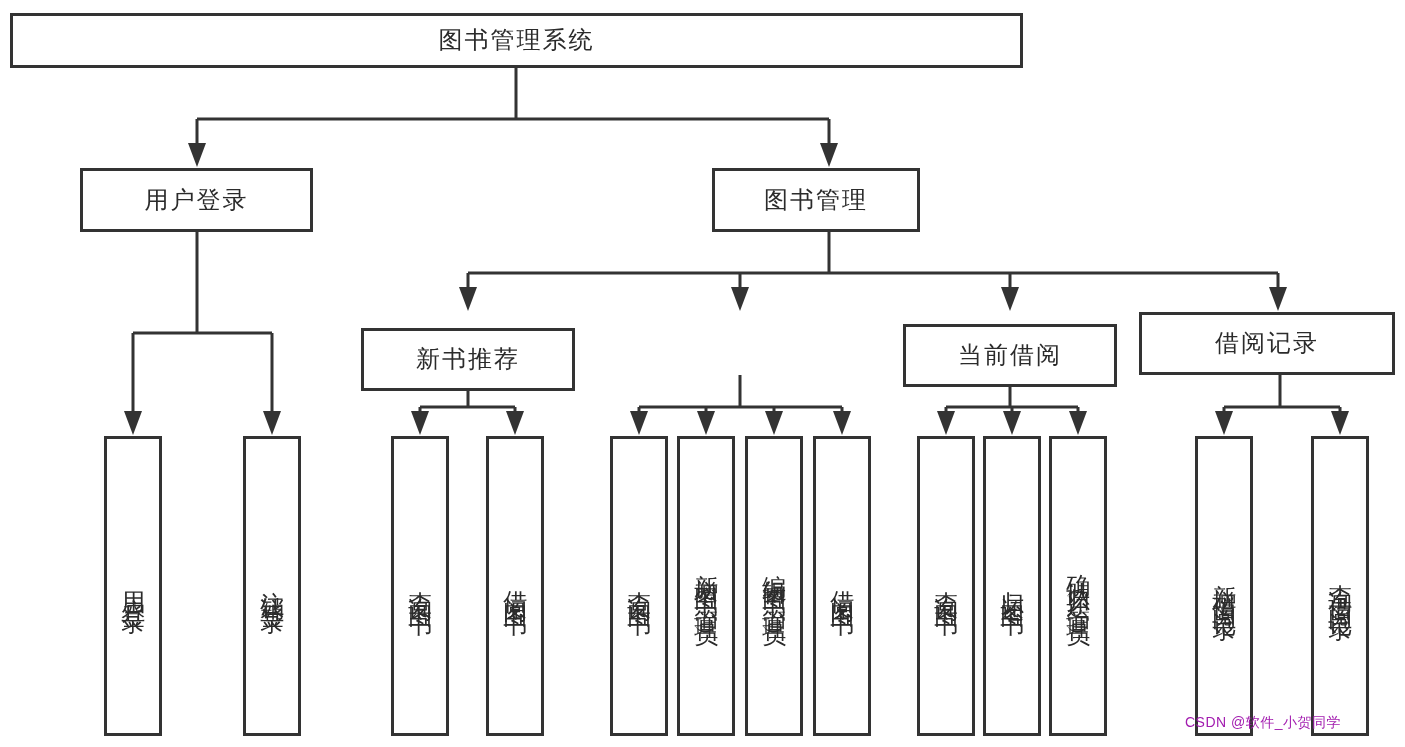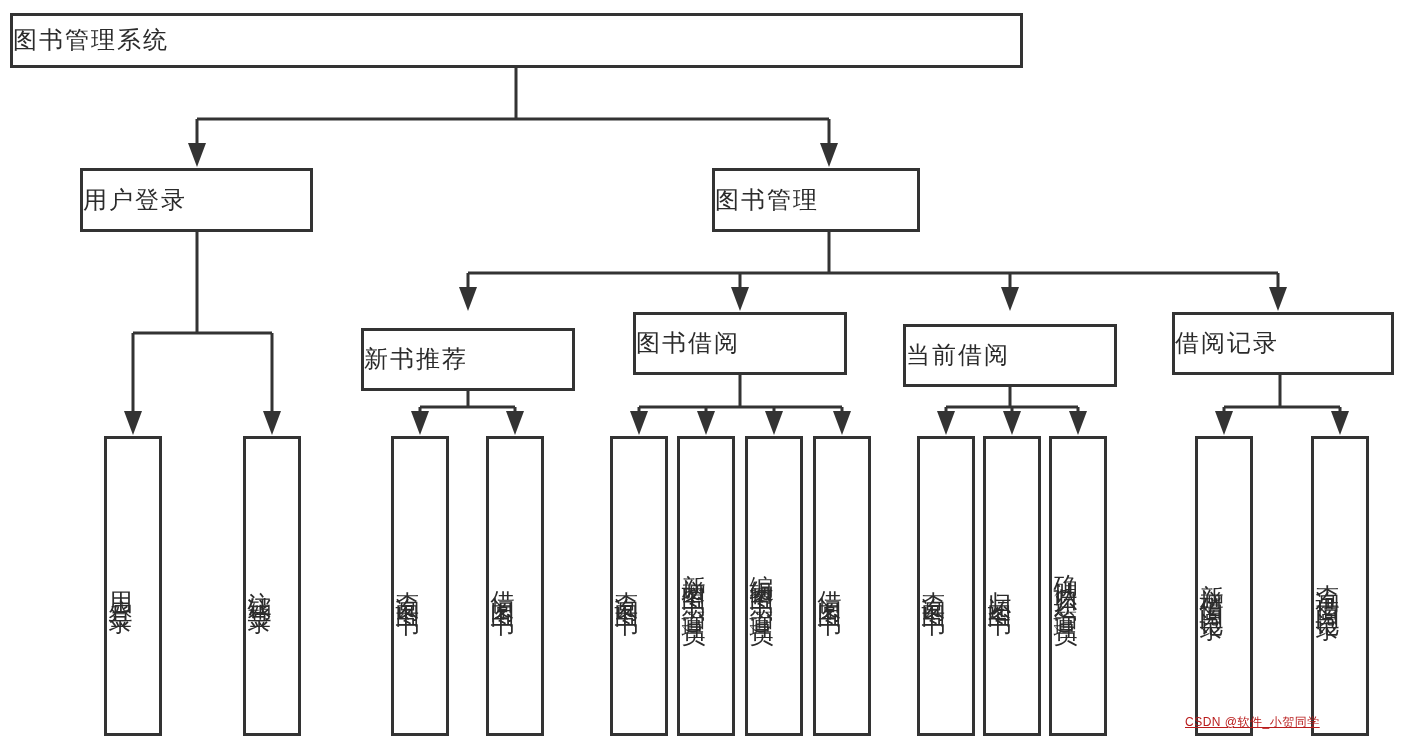--- a/index.html
+++ b/index.html
@@ -16,46 +16,45 @@
     left: 0; top: 0;
     width: 1405px; height: 747px;
   }
   .node {
     position: absolute;
     box-sizing: border-box;
     border: 3px solid #333333;
     background: #ffffff;
     display: flex;
     align-items: center;
-    justify-content: flex-start;
+    justify-content: center;
     color: #2b2b2b;
     font-size: 24px;
     line-height: 1.2;
   }
   .node.h span {
     letter-spacing: 2px;
     white-space: nowrap;
   }
   .node.v span {
     writing-mode: vertical-rl;
     text-orientation: mixed;
     letter-spacing: 7px;
     line-height: 1.1;
     white-space: nowrap;
   }
   .watermark {
     position: absolute;
     left: 1185px;
     top: 714px;
-    color: #b91c1c;
-    font-size: 12px;
+    color: #a21caf;
+    font-size: 14px;
     letter-spacing: 0.5px;
     white-space: nowrap;
     z-index: 6;
-    text-decoration: underline;
   }
 </style>
 </head>
 <body>
 
 <div class="stage">
 
   <svg class="connectors" viewBox="0 0 1405 747" aria-hidden="true">
     <g stroke="#333333" stroke-width="3" fill="none">
       <path d="M516 68 V119 M197 119 H829 M197 119 V150 M829 119 V150"></path>
@@ -96,27 +95,24 @@
   <div class="node h" style="left:80px;top:168px;width:233px;height:64px">
     <span>用户登录</span>
   </div>
   <div class="node h" style="left:712px;top:168px;width:208px;height:64px">
     <span>图书管理</span>
   </div>
 
   <div class="node h" style="left:361px;top:328px;width:214px;height:63px">
     <span>新书推荐</span>
   </div>
-  <div class="node h" style="left:633px;top:312px;width:214px;height:63px">
-    <span>图书借阅</span>
-  </div>
   <div class="node h" style="left:903px;top:324px;width:214px;height:63px">
     <span>当前借阅</span>
   </div>
-  <div class="node h" style="left:1172px;top:312px;width:222px;height:63px">
+  <div class="node h" style="left:1139px;top:312px;width:256px;height:63px">
     <span>借阅记录</span>
   </div>
 
   <div class="node v" style="left:104px;top:436px;width:58px;height:300px">
     <span>用户登录</span>
   </div>
   <div class="node v" style="left:243px;top:436px;width:58px;height:300px">
     <span>注销登录</span>
   </div>
   <div class="node v" style="left:391px;top:436px;width:58px;height:300px">

